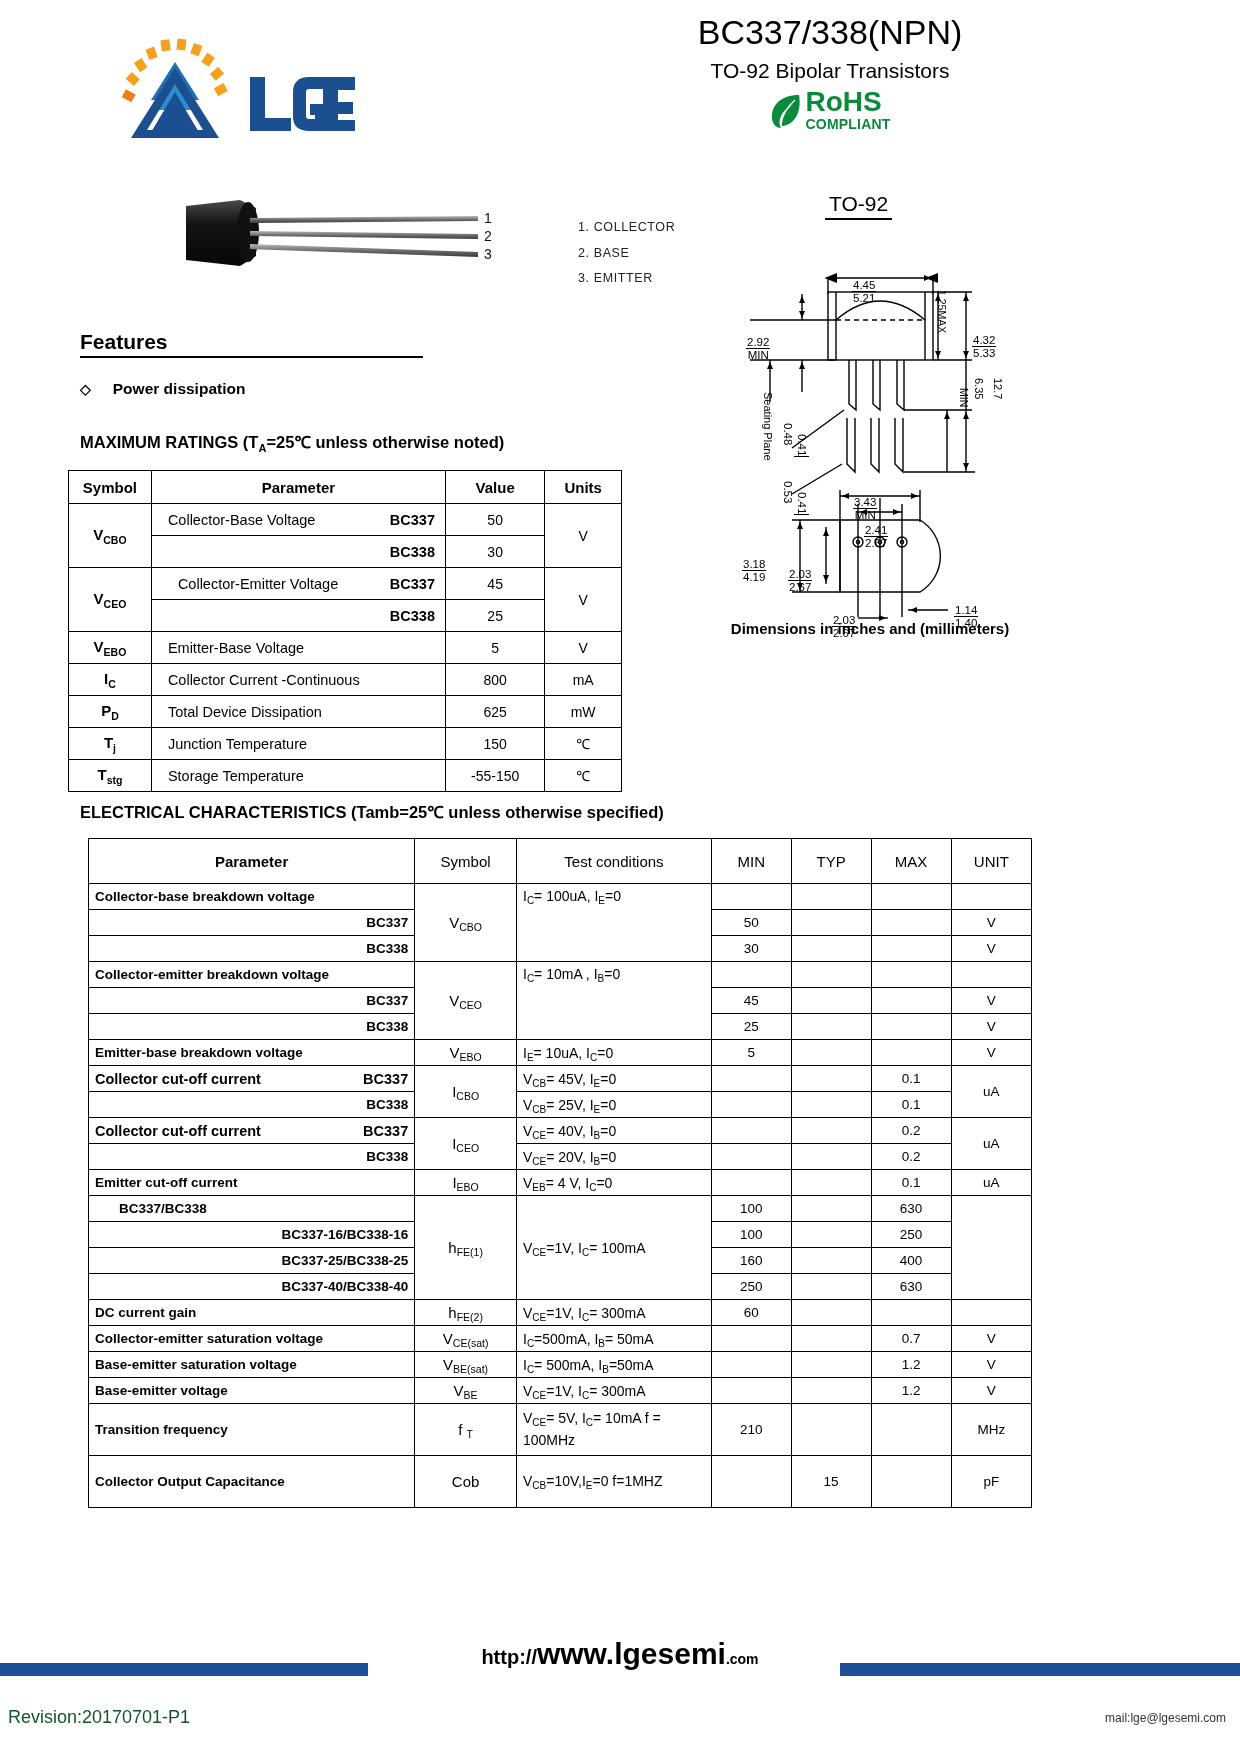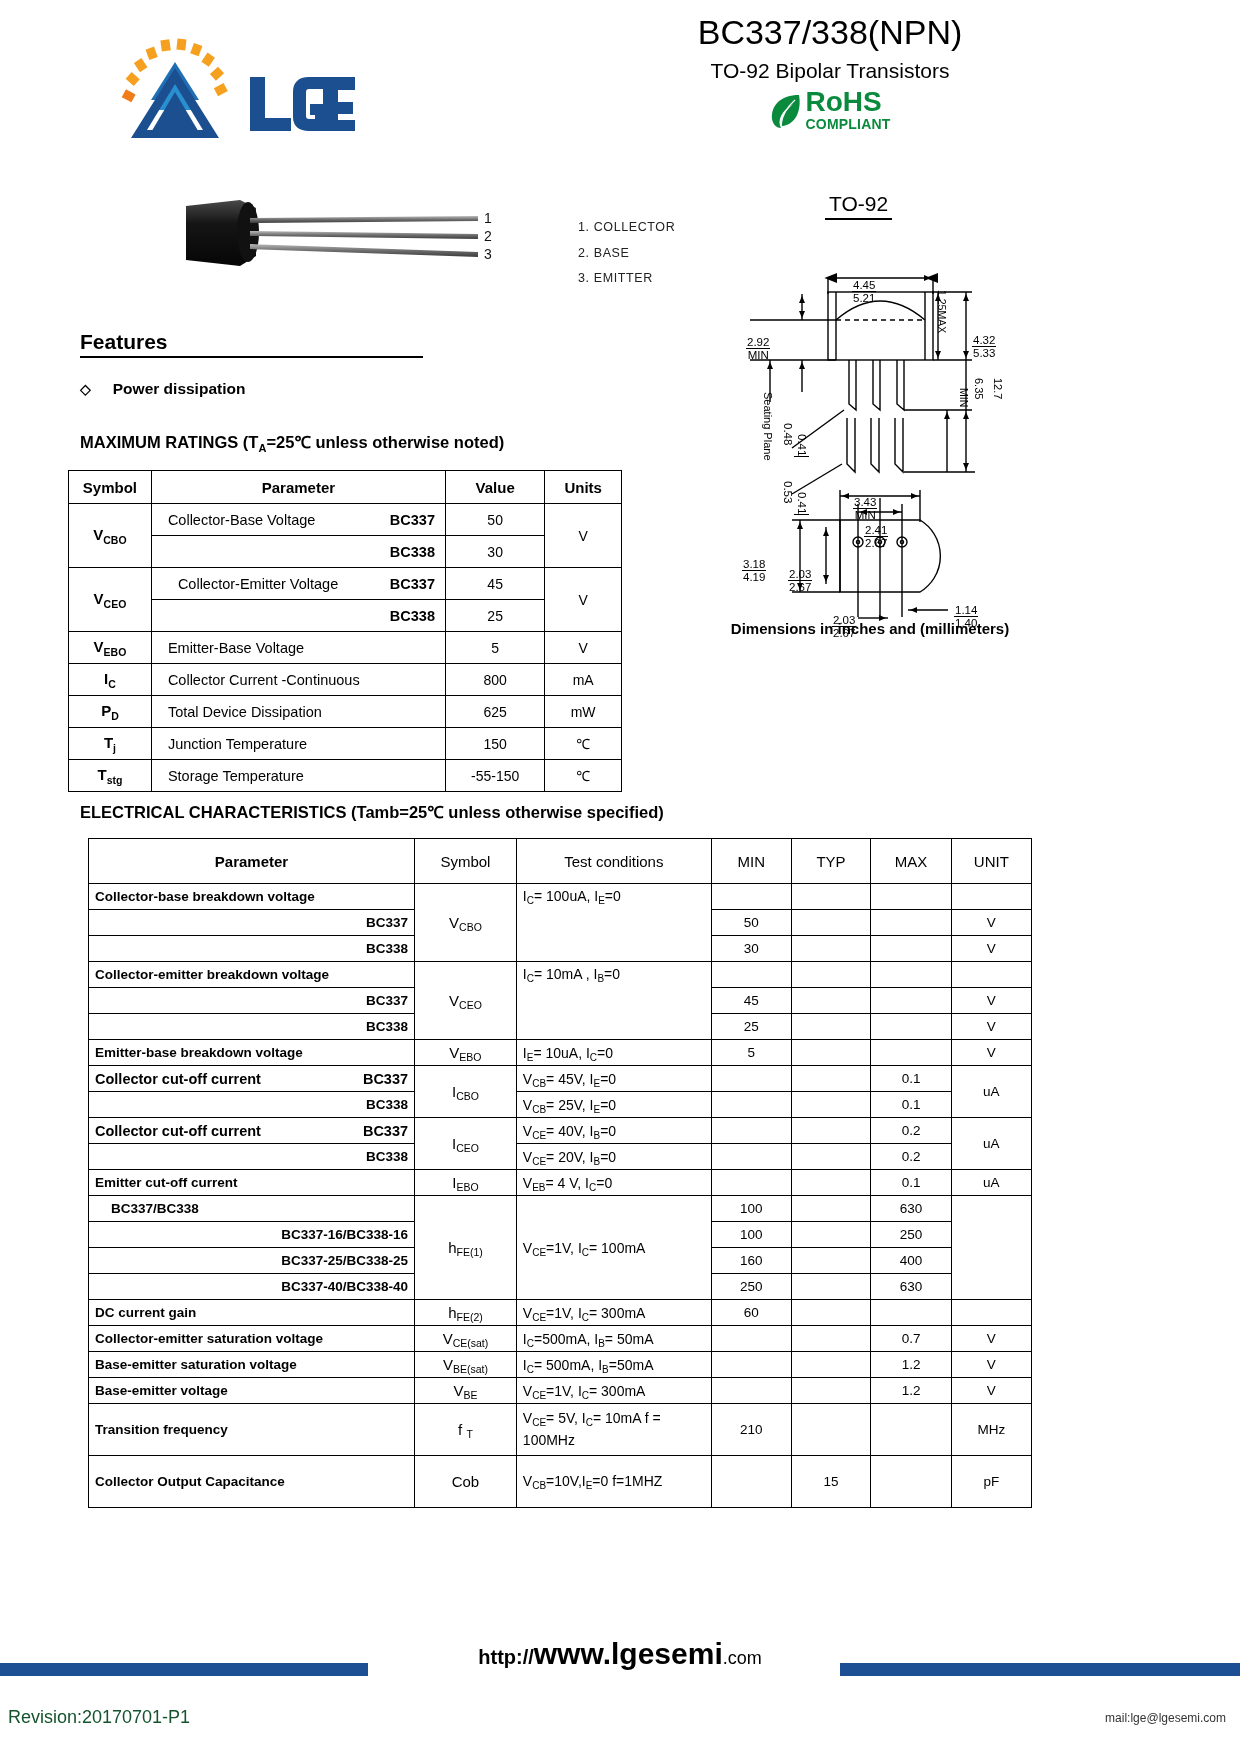--- a/index.html
+++ b/index.html
@@ -73,21 +73,21 @@
   .rowlines { line-height:1.55; }
   .algn-r { text-align:right; padding-right:16px; }
 
   
   .footer { position:absolute; left:0; top:1625px; width:1240px; height:129px; }
   .fbar-l { position:absolute; left:0; top:38px; width:368px; height:13px; background:#1c4f94; }
   .fbar-r { position:absolute; right:0; top:38px; width:400px; height:13px; background:#1c4f94; }
   .furl { position:absolute; left:0; right:0; top:12px; text-align:center; }
   .furl .http { font-size:20px; font-weight:bold; }
   .furl .www  { font-size:30px; font-weight:bold; }
-  .furl .com  { font-size:18px; font-weight:normal; }
+  .furl .com  { font-size:14px; font-weight:bold; }
   .frev { position:absolute; left:8px; top:82px; font-size:18px; color:#14532d; }
   .fmail { position:absolute; right:14px; top:86px; font-size:12px; color:#333; }
 
   
   .dtxt { position:absolute; font-size:11.5px; font-family:"Liberation Sans", sans-serif; white-space:nowrap; }
   .frac { display:inline-block; text-align:center; line-height:1.08; }
   .frac .top { border-bottom:1.3px solid #000; display:block; padding:0 1px;margin-top:24px; }
   .vert { writing-mode:vertical-rl; text-orientation:mixed; }
 </style>
 </head>
@@ -582,21 +582,21 @@
           <span>I</span><span class="sub">EBO</span>
         </td>
         <td class="tc">V<span class="sub">EB</span>= 4 V, I<span class="sub">C</span>=0</td>
         <td class="w-n"></td>
         <td class="w-n"></td>
         <td class="w-n">0.1</td>
         <td class="w-u">uA</td>
       </tr>
 
       <tr>
-        <td class="pcell" style="padding-left:22px;">BC337/BC338</td>
+        <td class="pcell" style="padding-left:30px;">BC337/BC338</td>
         <td class="symcell" rowspan="4">
           <span>h</span><span class="sub">FE(1)</span>
         </td>
         <td class="tc" rowspan="4">V<span class="sub">CE</span>=1V, I<span class="sub">C</span>= 100mA</td>
         <td class="w-n">100</td>
         <td class="w-n"></td>
         <td class="w-n">630</td>
         <td class="w-u" rowspan="4"></td>
       </tr>
       <tr>

